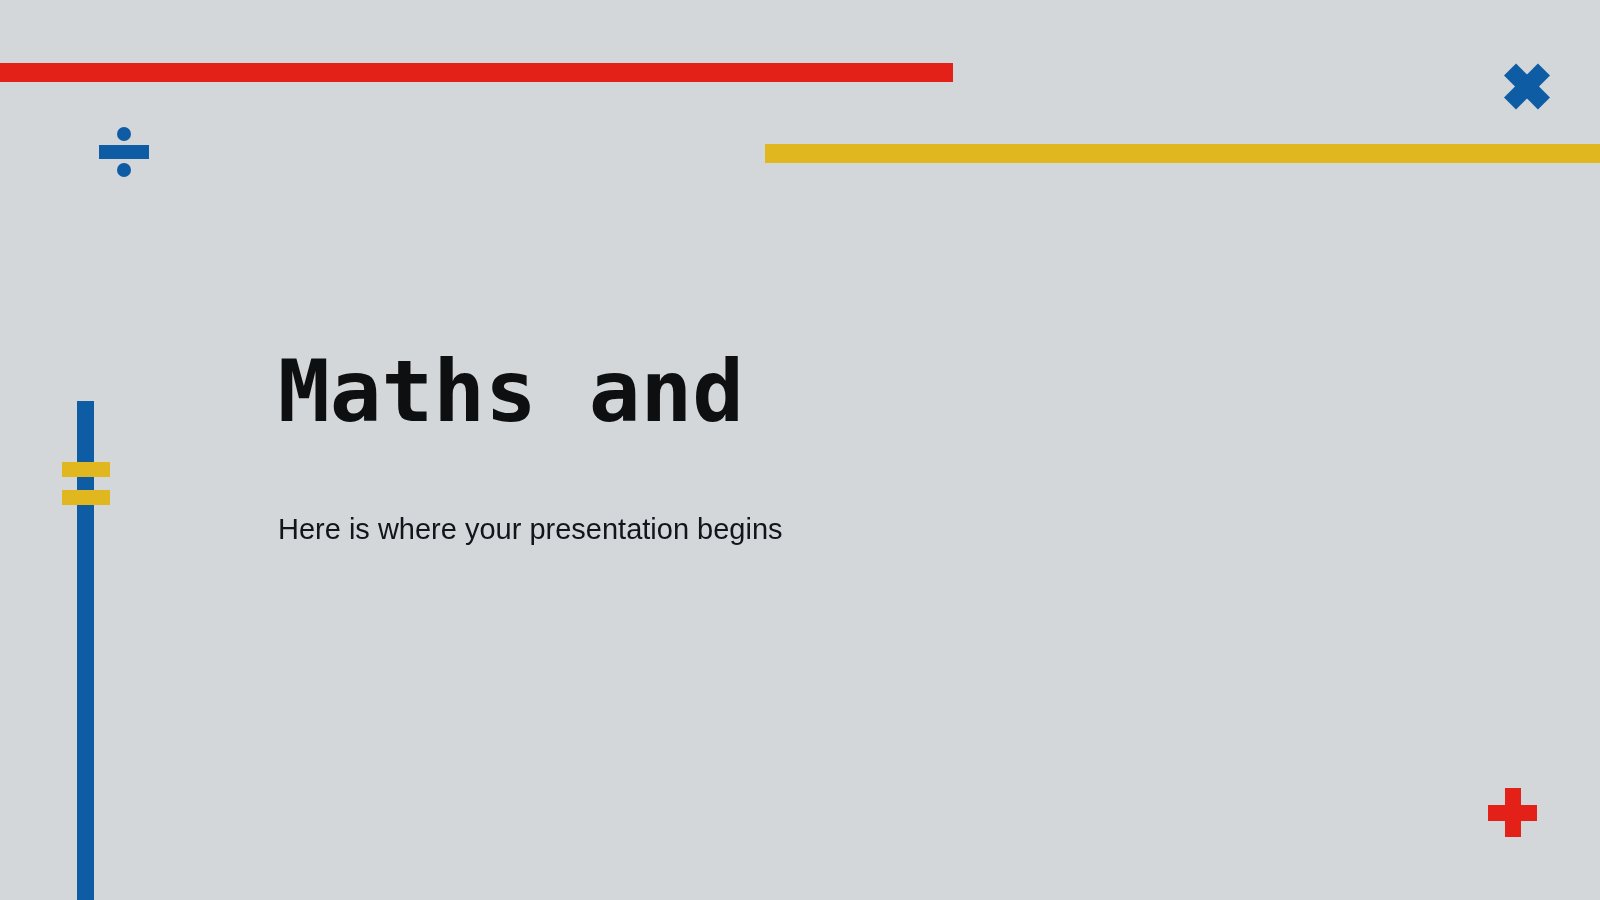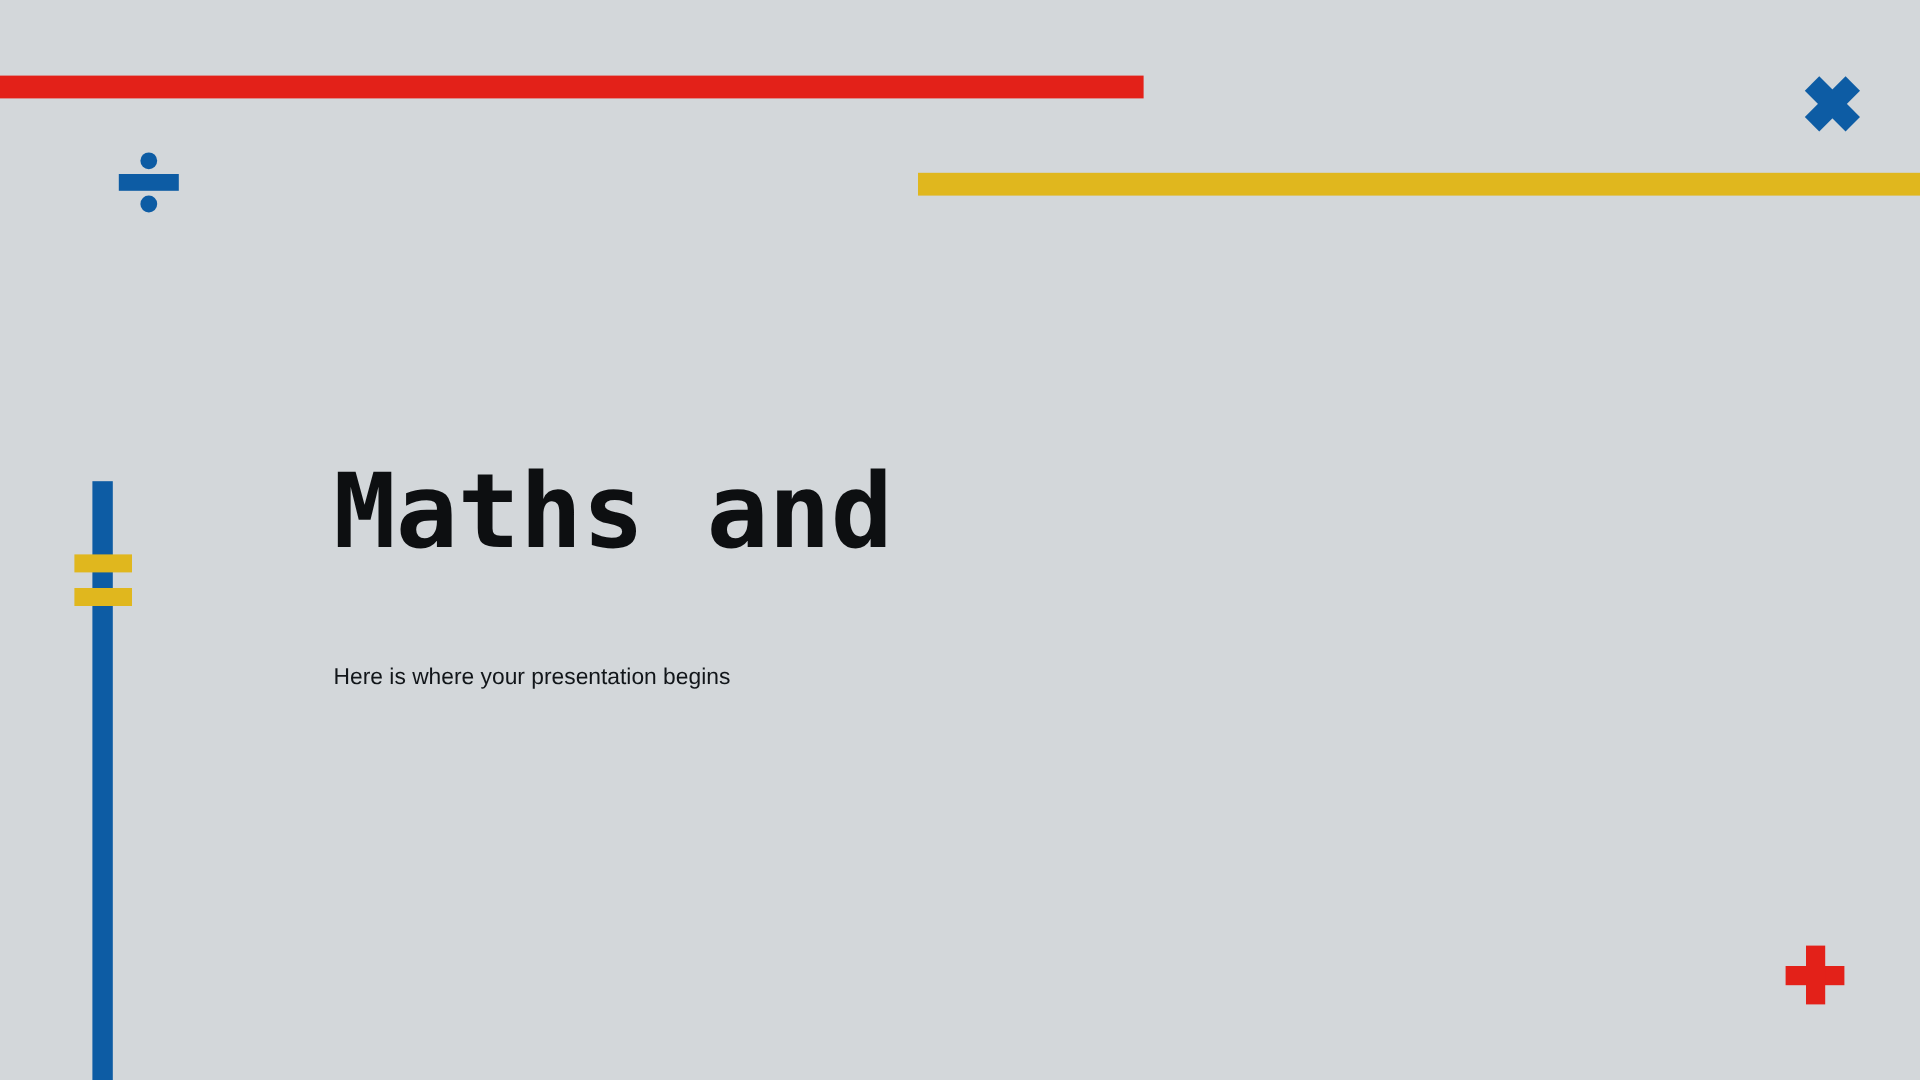--- a/index.html
+++ b/index.html
@@ -130,39 +130,39 @@
     left: 17px;
     top: 0;
     width: 16px;
     height: 49px;
   }
 
   
   .text-block {
     position: absolute;
     left: 278px;
-    top: 368px;
+    top: 332px;
     width: 1100px;
   }
   .slide-title {
     margin: 0;
     font-family: "DejaVu Sans Mono", "Liberation Mono", monospace;
     font-weight: bold;
     font-size: 86px;
     line-height: 118px;
     letter-spacing: 0px;
     color: #0d0f11;
     white-space: pre;
   }
   .slide-subtitle {
     margin: 0;
     padding-top: 62px;
     font-family: "Liberation Sans", sans-serif;
     font-weight: normal;
-    font-size: 19px;
+    font-size: 29px;
     line-height: 34px;
     color: #12161a;
   }
 </style>
 </head>
 <body>
 
 <div id="slide">
 
   <div class="bar-red-top"></div>

